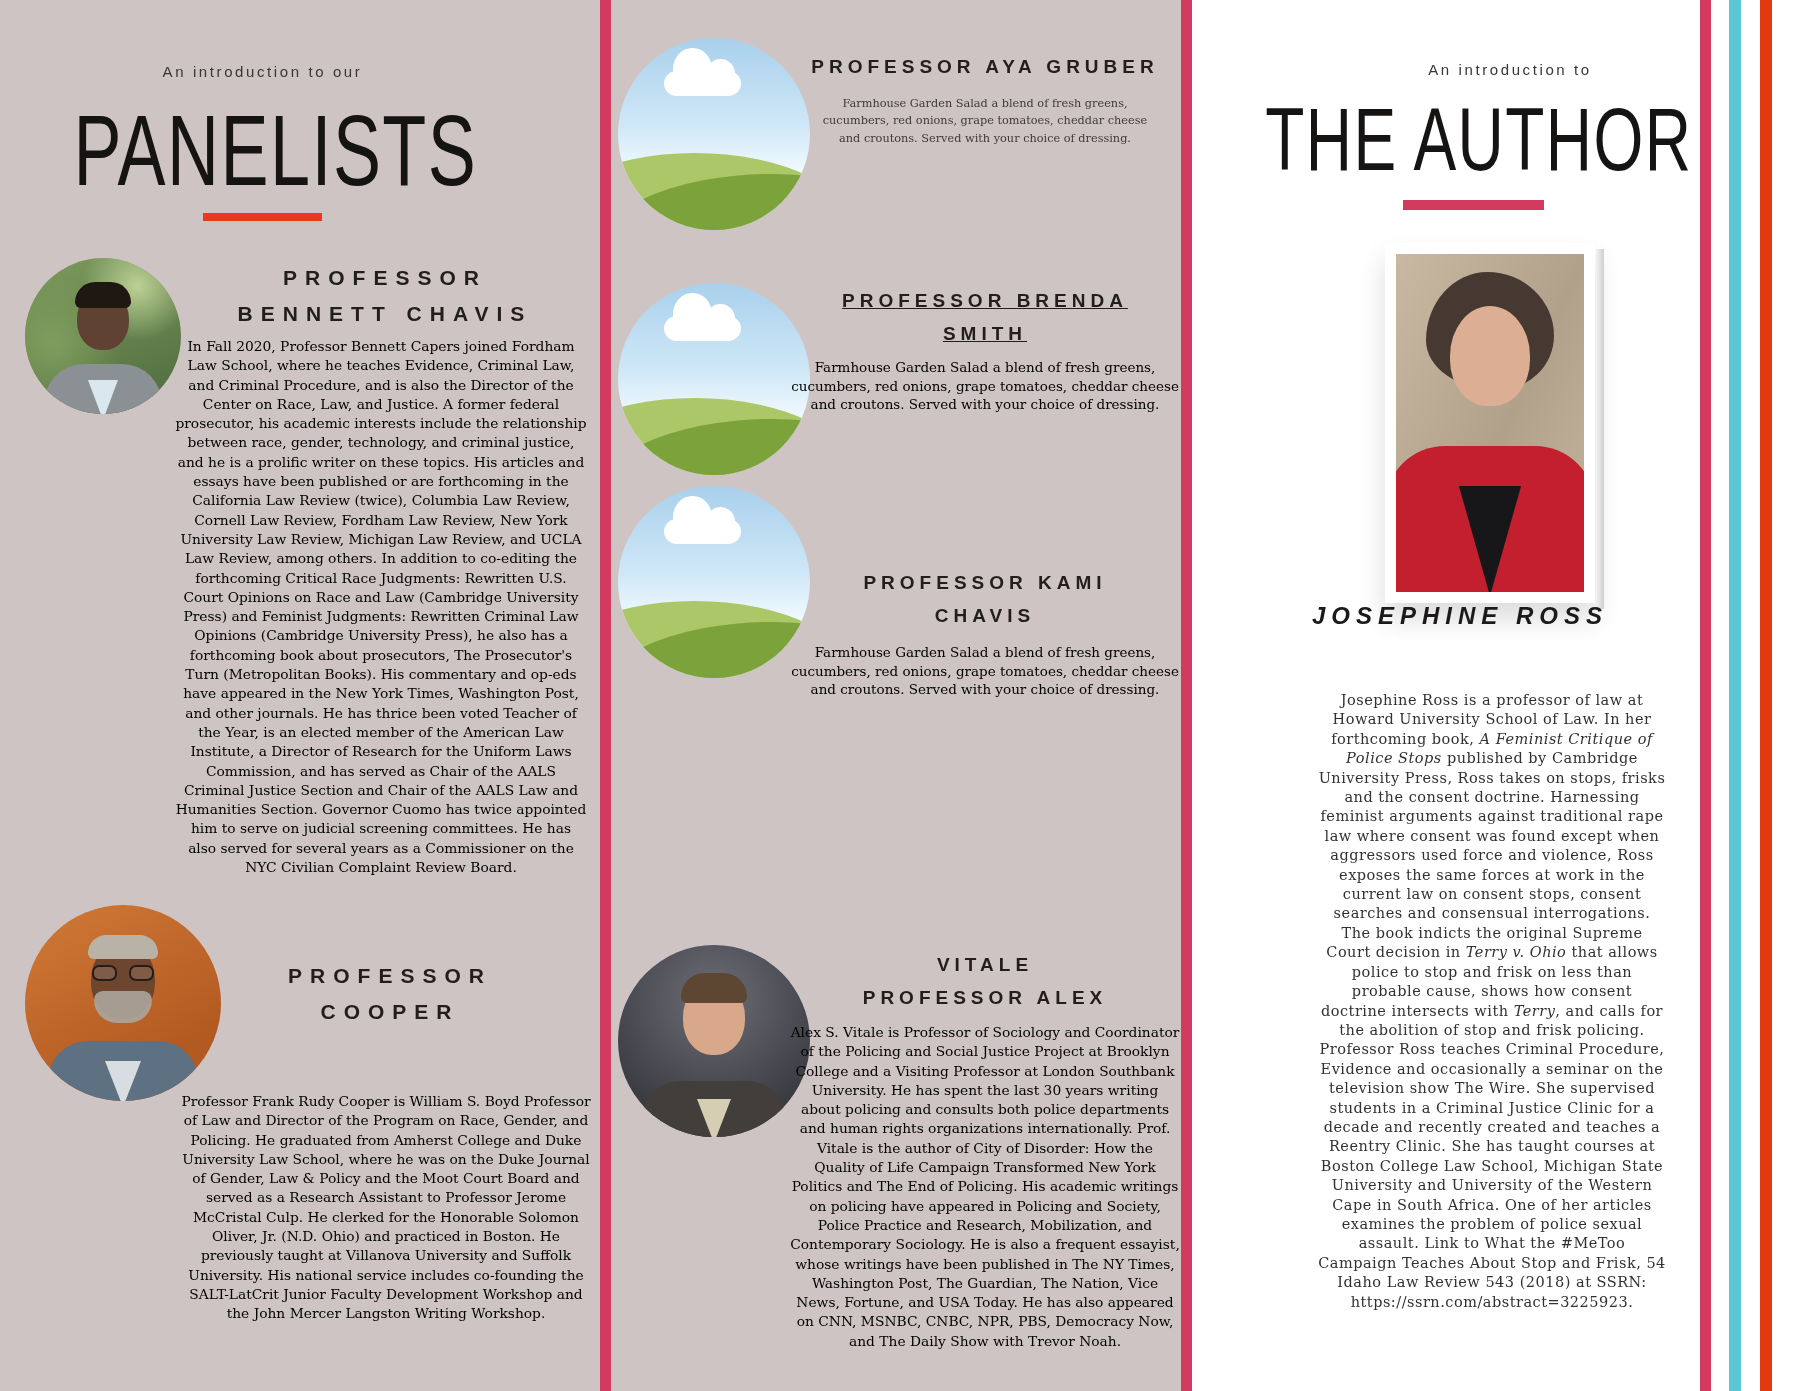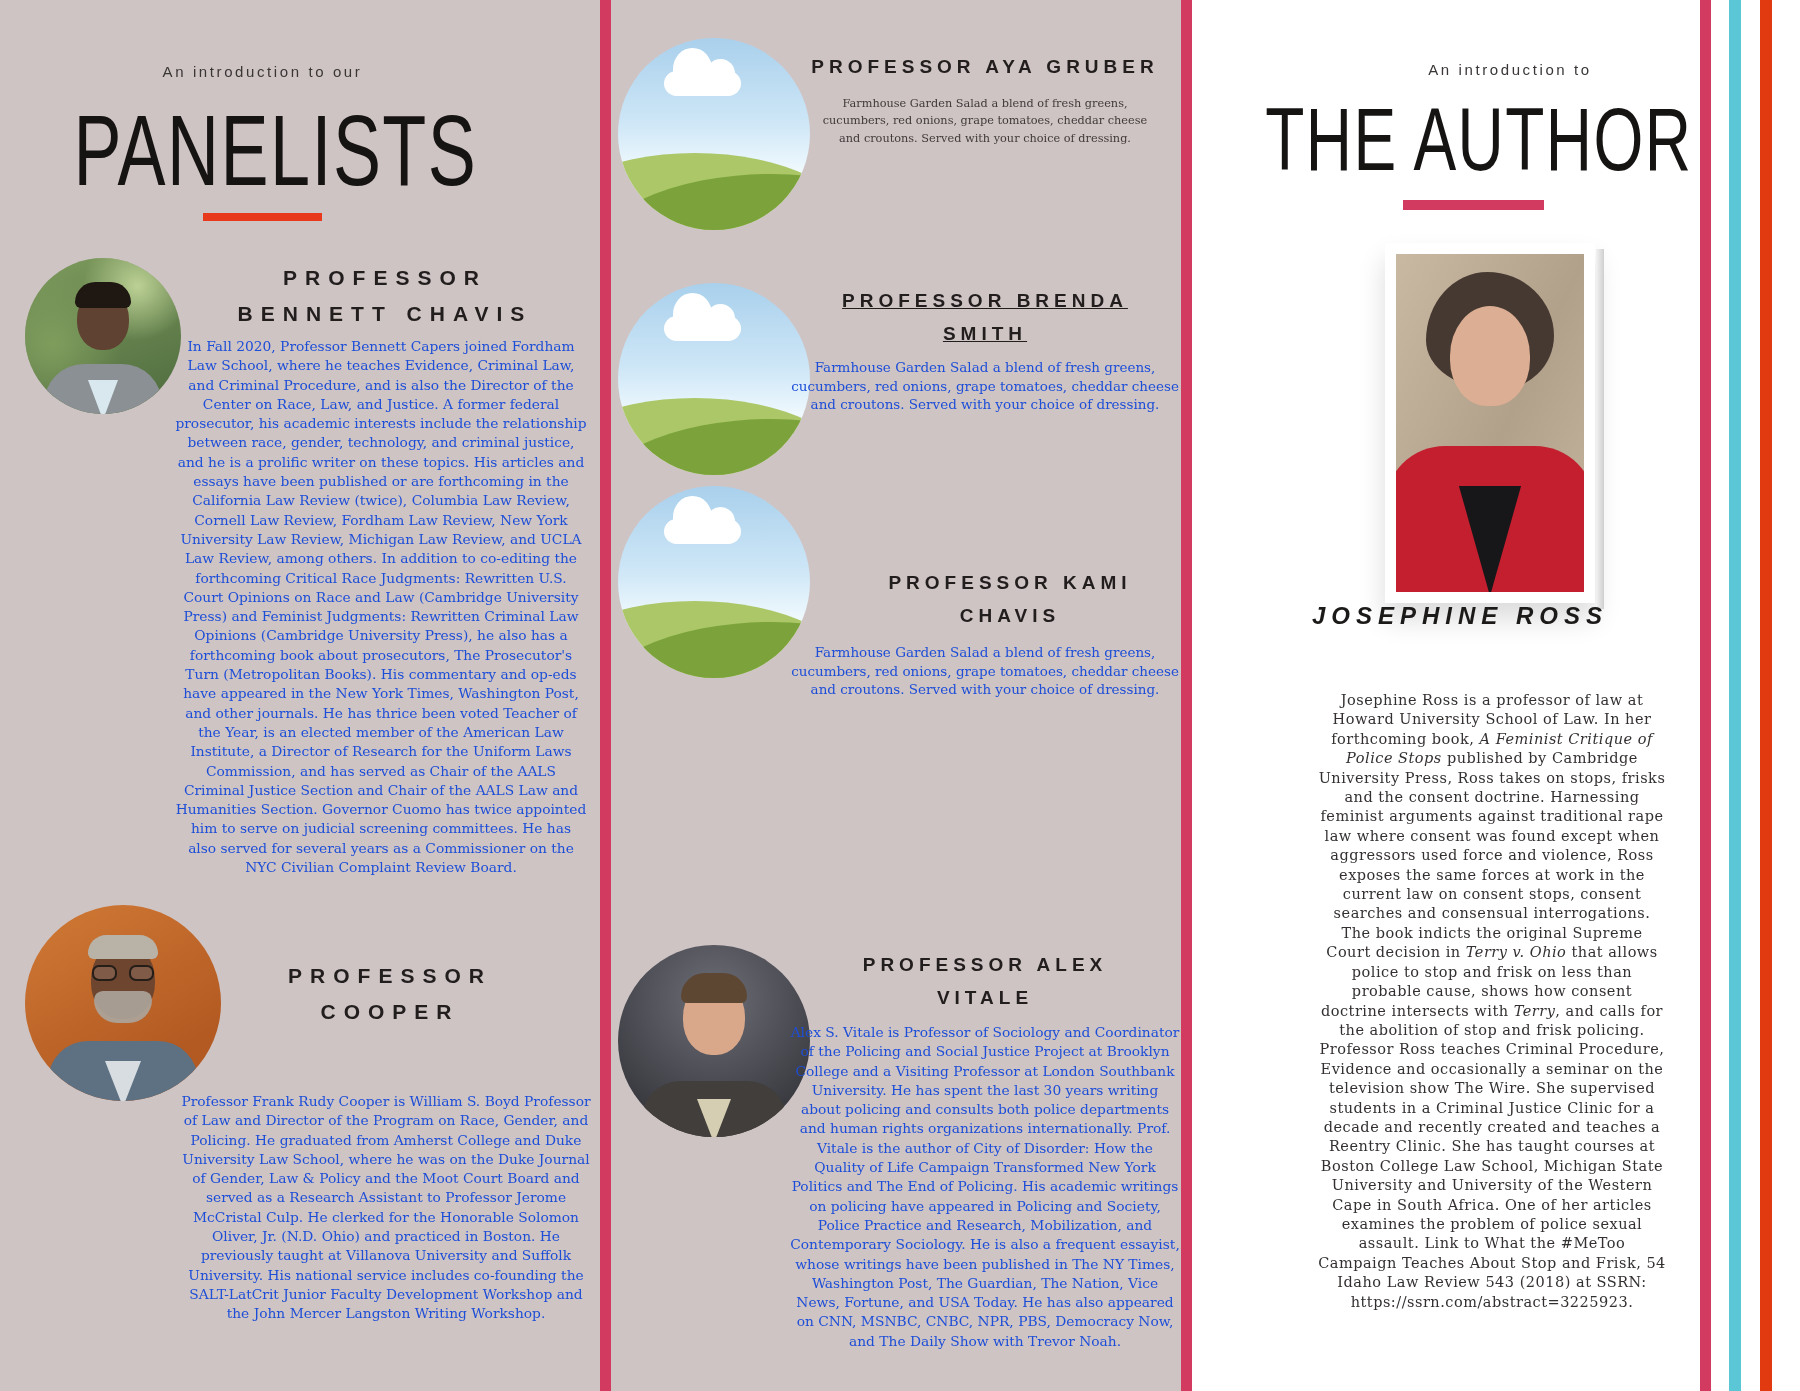--- a/index.html
+++ b/index.html
@@ -18,21 +18,21 @@
   .abs{position:absolute;}
   .center{text-align:center;}
 
   .eyebrow{font-size:15px;letter-spacing:2.6px;color:#3a3636;font-weight:400;}
   .thin-title{font-size:100px;font-weight:400;color:#161313;letter-spacing:2px;
               transform:scaleX(0.72);transform-origin:center;white-space:nowrap;line-height:1;}
   .underline{height:8px;}
 
   .prof-title{font-weight:700;color:#221e1e;letter-spacing:8px;font-size:21px;line-height:36px;}
   .prof-title-mid{font-weight:700;color:#221e1e;letter-spacing:5px;font-size:19px;line-height:33px;}
-  .bio{font-family:"DejaVu Serif",serif;font-size:13.8px;line-height:19.3px;color:#1d4ed8;}
+  .bio{font-family:"DejaVu Serif",serif;font-size:13.8px;line-height:19.3px;color:#000000;}
   .bio-small{font-family:"DejaVu Serif",serif;font-size:11.3px;line-height:17.3px;color:#403a3a;}
   .bio-author{font-family:"DejaVu Serif",serif;font-size:14.5px;line-height:19.4px;
               letter-spacing:0.5px;color:#343030;margin-left:31px;}
   .italic{font-style:italic;}
 
   .author-name{font-weight:700;font-style:italic;font-size:24px;letter-spacing:6px;color:#1c1919;}
 
   
   .circle{position:absolute;border-radius:50%;overflow:hidden;}
 
@@ -165,36 +165,36 @@
     <div>SMITH</div>
   </div>
   <div class="abs bio center" style="left:782px;top:358px;width:406px;font-size:13.5px;line-height:18.7px;">Farmhouse Garden Salad a blend of fresh greens, cucumbers, red onions, grape tomatoes, cheddar cheese and croutons. Served with your choice of dressing.</div>
 
   <div class="circle" style="left:618px;top:486px;width:192px;height:192px;">
     <div class="ph-sky"></div>
     <div class="ph-hill-back"></div>
     <div class="ph-hill-front"></div>
     <div class="ph-cloud"></div>
   </div>
-  <div class="abs prof-title-mid center" style="left:820px;top:566px;width:380px;">
+  <div class="abs prof-title-mid center" style="left:795px;top:566px;width:380px;">
     <div>PROFESSOR KAMI</div>
     <div>CHAVIS</div>
   </div>
   <div class="abs bio center" style="left:782px;top:643px;width:406px;font-size:13.5px;line-height:18.7px;">Farmhouse Garden Salad a blend of fresh greens, cucumbers, red onions, grape tomatoes, cheddar cheese and croutons. Served with your choice of dressing.</div>
 
   <div class="circle" style="left:618px;top:945px;width:192px;height:192px;">
     <div class="vitale-bg"></div>
     <div class="shoulders vitale-shoulders"></div>
     <div class="shirt vitale-shirt"></div>
     <div class="head vitale-head"></div>
     <div class="vitale-hair"></div>
   </div>
   <div class="abs prof-title-mid center" style="left:795px;top:948px;width:380px;">
+    <div>VITALE</div>
     <div>PROFESSOR ALEX</div>
-    <div>VITALE</div>
   </div>
   <div class="abs bio center" style="left:790px;top:1023px;width:390px;">Alex S. Vitale is Professor of Sociology and Coordinator of the Policing and Social Justice Project at Brooklyn College and a Visiting Professor at London Southbank University. He has spent the last 30 years writing about policing and consults both police departments and human rights organizations internationally. Prof. Vitale is the author of City of Disorder: How the Quality of Life Campaign Transformed New York Politics and The End of Policing. His academic writings on policing have appeared in Policing and Society, Police Practice and Research, Mobilization, and Contemporary Sociology. He is also a frequent essayist, whose writings have been published in The NY Times, Washington Post, The Guardian, The Nation, Vice News, Fortune, and USA Today. He has also appeared on CNN, MSNBC, CNBC, NPR, PBS, Democracy Now, and The Daily Show with Trevor Noah.</div>
 
   <div class="vstripe pink" style="left:1181px;width:11px;"></div>
 
   <div class="panel panel-right"></div>
 
   <div class="abs eyebrow center" style="left:1310px;top:61px;width:400px;">An introduction to</div>
   <div class="abs center" style="left:1198px;top:95px;width:480px;">
     <div class="thin-title" style="font-size:89px;">THE AUTHOR</div>

